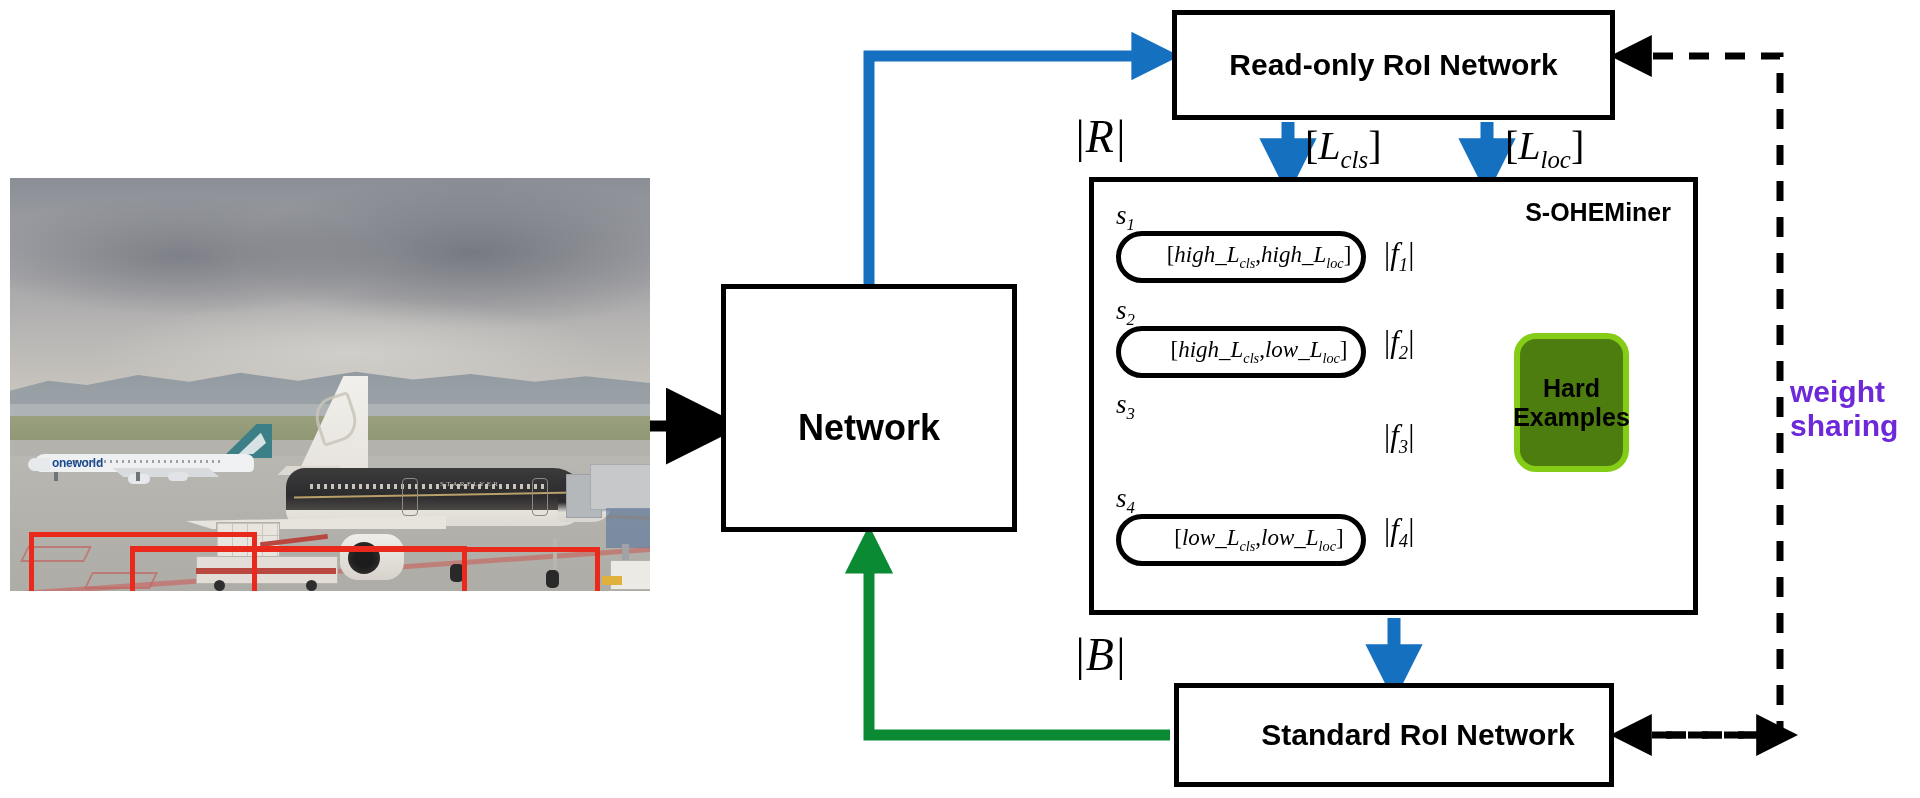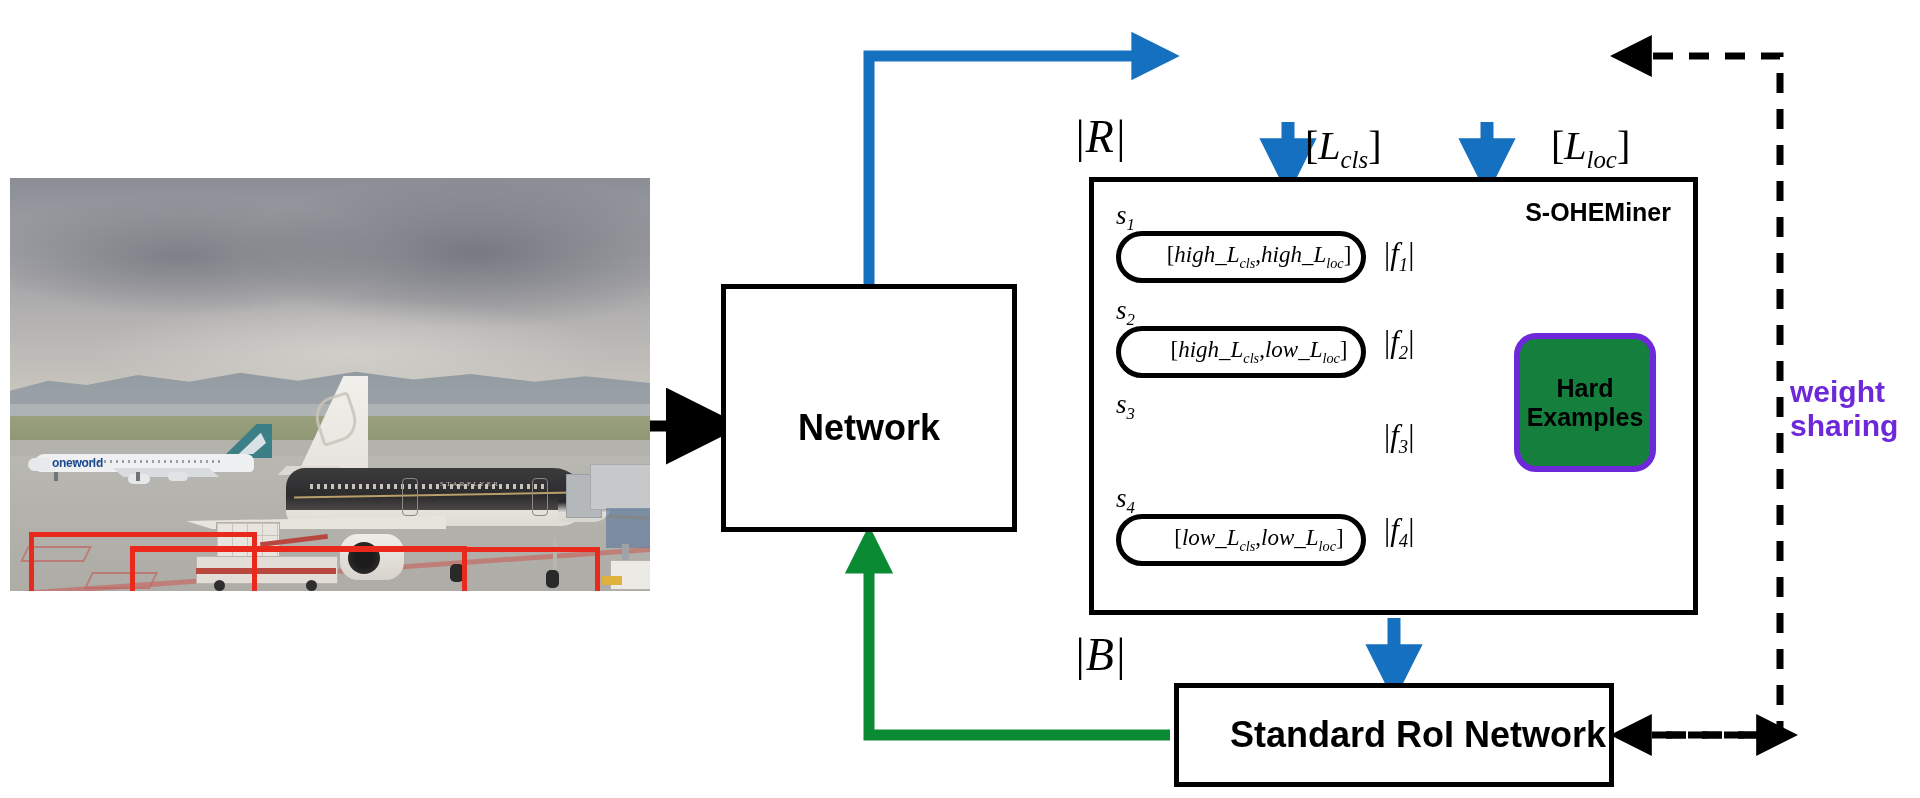--- a/index.html
+++ b/index.html
@@ -12,21 +12,21 @@
        display:flex;align-items:center;justify-content:center;text-align:center;}
   .box .lbl{font-weight:bold;color:#000;line-height:1.12;}
 
   #readonly-box{left:1172px;top:10px;width:443px;height:110px;}
   #readonly-box .lbl{font-size:30px;}
 
   #conv-box{left:721px;top:284px;width:296px;height:248px;}
   #conv-box .lbl{font-size:36px;}
 
   #standard-box{left:1174px;top:683px;width:440px;height:104px;}
-  #standard-box .lbl{font-size:36px;margin-left:48px;}
+  #standard-box .lbl{font-size:30px;margin-left:48px;}
 
   #miner-box{left:1089px;top:177px;width:609px;height:438px;}
 
   #miner-title{position:absolute;right:22px;top:16px;font-size:25px;font-weight:bold;color:#000;}
 
   .pill{position:absolute;box-sizing:border-box;border:5px solid #000;border-radius:999px;background:#fff;
         display:flex;align-items:center;justify-content:center;height:52px;}
   .pill .f{font-family:"Liberation Serif",serif;font-style:italic;font-size:23px;color:#000;white-space:nowrap;margin-left:36px;}
   .pill .f .rm{font-style:normal;}
   .pill .f sub{font-size:.62em;font-style:italic;}
@@ -36,22 +36,22 @@
 
   .flabel{position:absolute;font-family:"Liberation Serif",serif;font-style:italic;font-size:31px;color:#000;white-space:nowrap;}
   .flabel sub{font-size:.60em;}
   .bar{font-style:normal;}
 
   .mathlabel{position:absolute;font-family:"Liberation Serif",serif;font-style:italic;font-size:46px;color:#000;}
   .losslabel{position:absolute;font-family:"Liberation Serif",serif;font-style:italic;font-size:40px;color:#000;white-space:nowrap;}
   .losslabel .br{font-style:normal;}
   .losslabel sub{font-size:.62em;}
 
-  #hard-box{position:absolute;left:1514px;top:333px;width:142px;height:139px;box-sizing:border-box;
-            border:6px solid #6d28d9;border-radius:22px;background:#15803d;
+  #hard-box{position:absolute;left:1514px;top:333px;width:115px;height:139px;box-sizing:border-box;
+            border:6px solid #84cc16;border-radius:22px;background:#4d7c0f;
             display:flex;align-items:center;justify-content:center;}
   #hard-box .lbl{font-size:25px;font-weight:bold;line-height:1.15;text-align:center;color:#000;}
 
   #weight-sharing{position:absolute;left:1790px;top:375px;width:128px;font-size:30px;font-weight:bold;
                   color:#6d28d9;line-height:1.14;text-align:left;}
 
   
   #photo{position:absolute;left:10px;top:178px;width:640px;height:413px;overflow:hidden;background:#7e828c;}
   #photo .sky{position:absolute;left:0;top:0;width:640px;height:236px;
      background:linear-gradient(180deg,#8b8e95 0%,#989aa0 18%,#a6a6a9 42%,#b8b6b4 66%,#c6c3bd 88%,#cfccc6 100%);}
@@ -237,20 +237,23 @@
     <line x1="1327" y1="266" x2="1509" y2="400" stroke="#000" stroke-width="9" marker-end="url(#ah-thin)"></line>
     <line x1="1327" y1="363" x2="1509" y2="402" stroke="#000" stroke-width="9" marker-end="url(#ah-thin)"></line>
     <line x1="1327" y1="457" x2="1509" y2="406" stroke="#000" stroke-width="9" marker-end="url(#ah-thin)"></line>
     <line x1="1327" y1="553" x2="1509" y2="410" stroke="#000" stroke-width="9" marker-end="url(#ah-thin)"></line>
 
     <path d="M1630,735 L1780,735 L1780,56 L1628,56" fill="none" stroke="#000" stroke-width="7" stroke-dasharray="20 16" marker-end="url(#ah-thin)"></path>
     <path d="M1630,735 L1780,735" fill="none" stroke="#000" stroke-width="7" stroke-dasharray="20 16" marker-end="url(#ah-thin)" transform="translate(0,0) scale(1)"></path>
     <line x1="1780" y1="735" x2="1628" y2="735" stroke="#000" stroke-width="7" stroke-dasharray="20 16" marker-end="url(#ah-thin)"></line>
   </svg>
 
+  <div class="box" id="readonly-box">
+    <span class="lbl">Read-only RoI Network</span>
+  </div>
 
   <div class="box" id="conv-box">
     <span class="lbl">
       <br>
       <span>Network</span>
     </span>
   </div>
 
   <div class="box" id="standard-box">
     <span class="lbl">Standard RoI Network</span>
@@ -311,21 +314,21 @@
   </div>
 
   <div class="mathlabel" style="left:1073px;top:110px;">|R|</div>
 
   <div class="mathlabel" style="left:1073px;top:628px;">|B|</div>
 
   <div class="losslabel" style="left:1305px;top:122px;">
     <span class="br">[</span>L<sub>cls</sub><span class="br">]</span>
   </div>
 
-  <div class="losslabel" style="left:1505px;top:122px;margin-left:46px;">
+  <div class="losslabel" style="left:1505px;top:122px;">
     <span class="br">[</span>L<sub>loc</sub><span class="br">]</span>
   </div>
 
   <div id="weight-sharing">
     <div>weight</div>
     <div>sharing</div>
   </div>
 
 </div>
 

